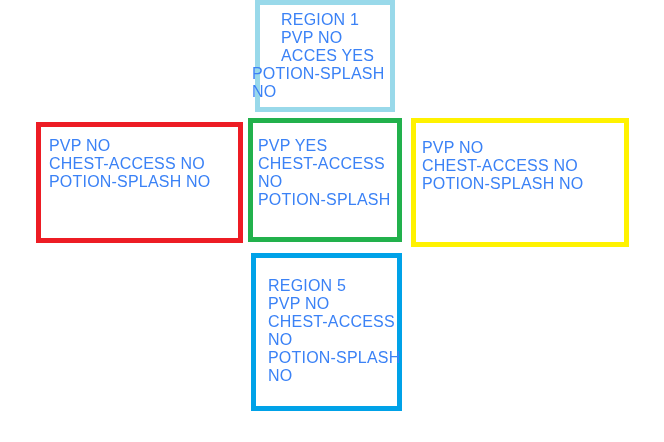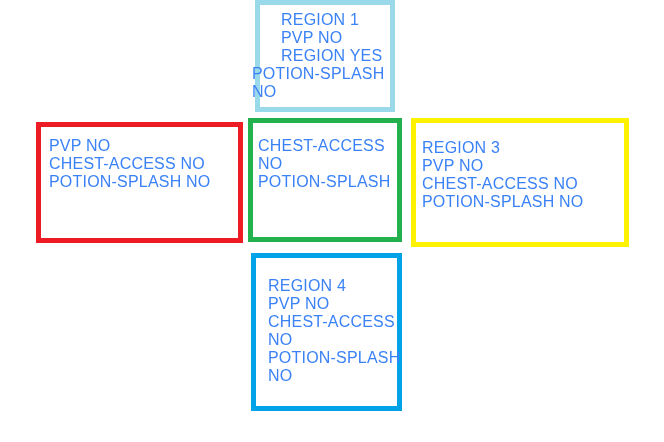--- a/index.html
+++ b/index.html
@@ -52,50 +52,50 @@
 </style>
 </head>
 <body>
 
 <div class="canvas">
 
   <div class="region-box" id="box-r1" style="border-color: rgb(153, 217, 234);"></div>
   <div class="region-text" id="txt-r1">
     <div class="line indent">REGION 1</div>
     <div class="line indent">PVP NO</div>
-    <div class="line indent">REGION YES</div>
+    <div class="line indent">ACCES YES</div>
     <div class="line">POTION-SPLASH</div>
     <div class="line">NO</div>
   </div>
 
   <div class="region-box" id="box-r2" style="border-color: rgb(237, 28, 36);"></div>
   <div class="region-text" id="txt-r2">
     <div class="line">PVP NO</div>
     <div class="line">CHEST-ACCESS NO</div>
     <div class="line">POTION-SPLASH NO</div>
   </div>
 
   <div class="region-box" id="box-r5" style="border-color: rgb(34, 177, 76);"></div>
   <div class="region-text" id="txt-r5">
+    <div class="line">PVP YES</div>
     <div class="line">CHEST-ACCESS</div>
     <div class="line">NO</div>
     <div class="line">POTION-SPLASH</div>
   </div>
 
   <div class="region-box" id="box-r3" style="border-color: rgb(255, 242, 0);"></div>
   <div class="region-text" id="txt-r3">
-    <div class="line">REGION 3</div>
     <div class="line">PVP NO</div>
     <div class="line">CHEST-ACCESS NO</div>
     <div class="line">POTION-SPLASH NO</div>
   </div>
 
   <div class="region-box" id="box-r4" style="border-color: rgb(0, 162, 232);"></div>
   <div class="region-text" id="txt-r4">
-    <div class="line">REGION 4</div>
+    <div class="line">REGION 5</div>
     <div class="line">PVP NO</div>
     <div class="line">CHEST-ACCESS</div>
     <div class="line">NO</div>
     <div class="line">POTION-SPLASH</div>
     <div class="line">NO</div>
   </div>
 
 </div>
 
 </body></html>

